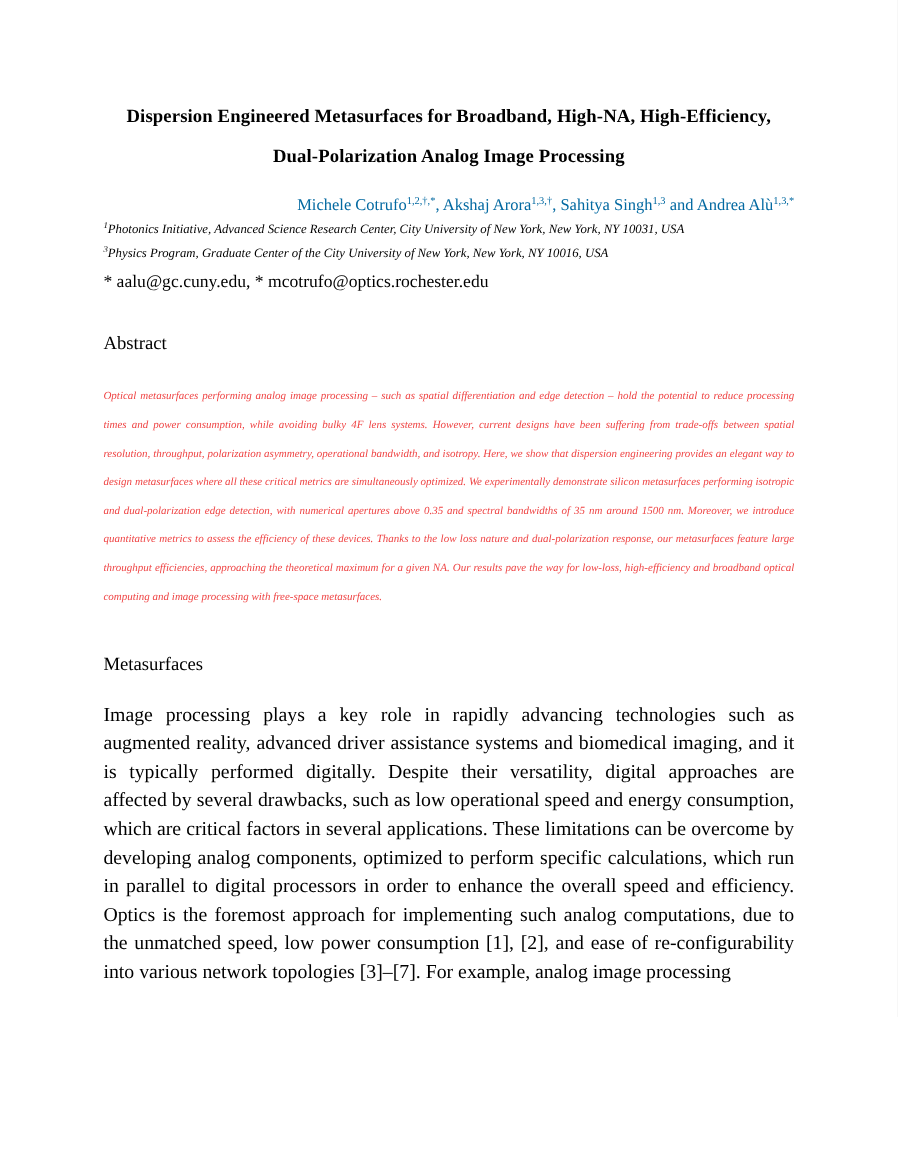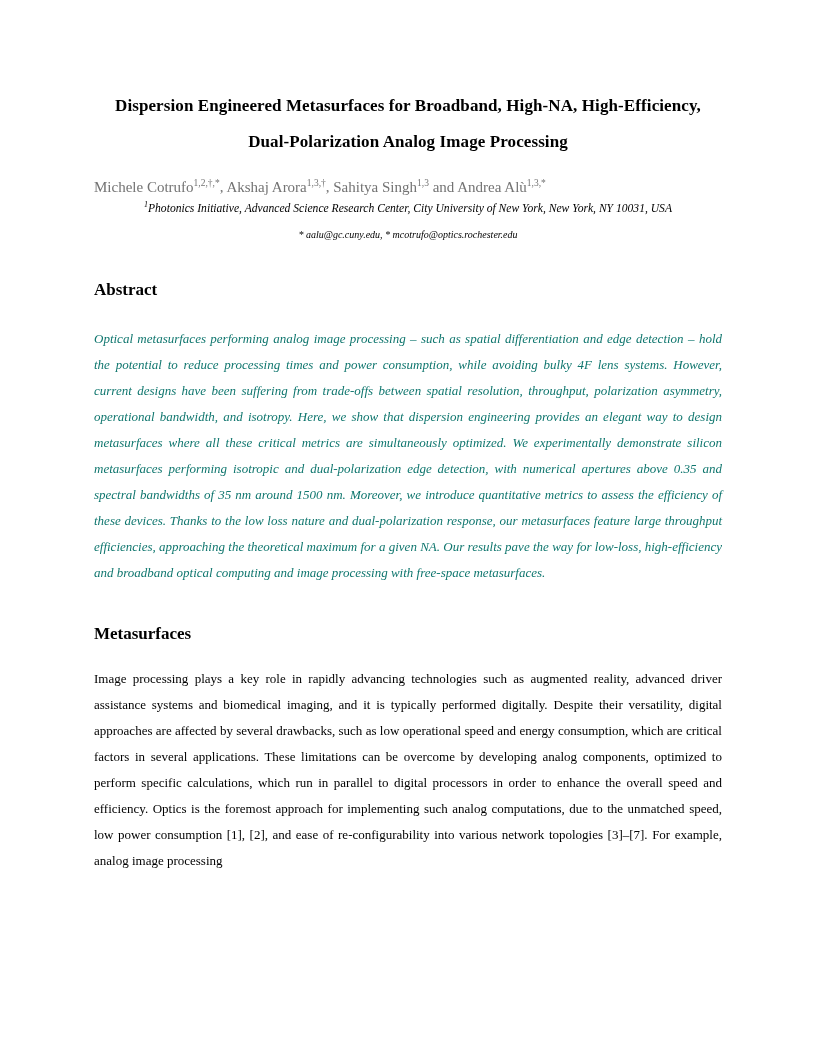--- a/index.html
+++ b/index.html
@@ -34,88 +34,86 @@
     margin: 0;
     padding-top: 88px;
     letter-spacing: 0.1px;
   }
 
   
   .authors {
     font-family: "Liberation Serif", "DejaVu Serif", serif;
     font-size: 15px;
     line-height: 22px;
-    text-align: left;
-    color: #737373;
+    text-align: right;
+    color: #0369a1;
     margin: 0;
     padding-top: 16px;
   }
   .authors sup {
     font-size: 9.5px;
     vertical-align: super;
     line-height: 0;
   }
 
   
   .affil {
     font-family: "Liberation Serif", "DejaVu Serif", serif;
     font-style: italic;
     font-size: 11.6px;
     line-height: 22px;
-    text-align: center;
     color: #000;
     margin: 0;
   }
   .affil:first-of-type { padding-top: 6px; }
   .affil sup {
     font-size: 8px;
     vertical-align: super;
     line-height: 0;
     font-style: italic;
   }
   .emails {
     font-family: "Liberation Serif", "DejaVu Serif", serif;
-    font-style: italic;
-    font-size: 10px;
+    font-size: 16px;
     line-height: 22px;
-    text-align: center;
+    text-align: left;
     color: #000;
     margin: 0;
     padding-top: 4px;
   }
 
   
   .section-heading {
     font-family: "Liberation Serif", "DejaVu Serif", serif;
-    font-weight: bold;
+    font-weight: normal;
     font-size: 17px;
     line-height: 20px;
     color: #000;
     margin: 0;
   }
   .heading-abstract { padding-top: 34px; }
   .heading-intro { padding-top: 38px; }
 
   
   .abstract-body {
     font-family: "Liberation Serif", "DejaVu Serif", serif;
     font-style: italic;
-    font-size: 13px;
+    font-size: 10px;
     line-height: 26px;
     text-align: justify;
     text-justify: inter-word;
-    color: #0f766e;
+    color: #ef4444;
     margin: 0;
     padding-top: 26px;
   }
 
   
   .intro-body {
     font-family: "Liberation Serif", "DejaVu Serif", serif;
-    font-size: 13px;
+    font-size: 18px;
     line-height: 26px;
     text-align: justify;
     text-justify: inter-word;
     color: #000;
     margin: 0;
     padding-top: 22px;
   }
 </style>
 </head>
 <body>
@@ -125,20 +123,21 @@
 
     <h1 class="title">Dispersion Engineered Metasurfaces for Broadband, High-NA, High-Efficiency, Dual-Polarization Analog Image Processing</h1>
 
     <p class="authors">
       <span>Michele Cotrufo</span><sup>1,2,†,*</sup><span>, </span><span>Akshaj Arora</span><sup>1,3,†</sup><span>, </span><span>Sahitya Singh</span><sup>1,3</sup><span> and </span><span>Andrea Alù</span><sup>1,3,*</sup>
     </p>
 
     <p class="affil"><sup>1</sup><span>Photonics Initiative, Advanced Science Research Center, City University of New York, New York, NY 10031, USA</span></p>
 
 
+    <p class="affil"><sup>3</sup><span>Physics Program, Graduate Center of the City University of New York, New York, NY 10016, USA</span></p>
 
 
     <p class="emails">* aalu@gc.cuny.edu, * mcotrufo@optics.rochester.edu</p>
 
     <h2 class="section-heading heading-abstract">Abstract</h2>
 
     <p class="abstract-body">Optical metasurfaces performing analog image processing – such as spatial differentiation and edge detection – hold the potential to reduce processing times and power consumption, while avoiding bulky 4F lens systems. However, current designs have been suffering from trade-offs between spatial resolution, throughput, polarization asymmetry, operational bandwidth, and isotropy. Here, we show that dispersion engineering provides an elegant way to design metasurfaces where all these critical metrics are simultaneously optimized. We experimentally demonstrate silicon metasurfaces performing isotropic and dual-polarization edge detection, with numerical apertures above 0.35 and spectral bandwidths of 35 nm around 1500 nm. Moreover, we introduce quantitative metrics to assess the efficiency of these devices. Thanks to the low loss nature and dual-polarization response, our metasurfaces feature large throughput efficiencies, approaching the theoretical maximum for a given NA. Our results pave the way for low-loss, high-efficiency and broadband optical computing and image processing with free-space metasurfaces.</p>
 
     <h2 class="section-heading heading-intro">Metasurfaces</h2>
 

